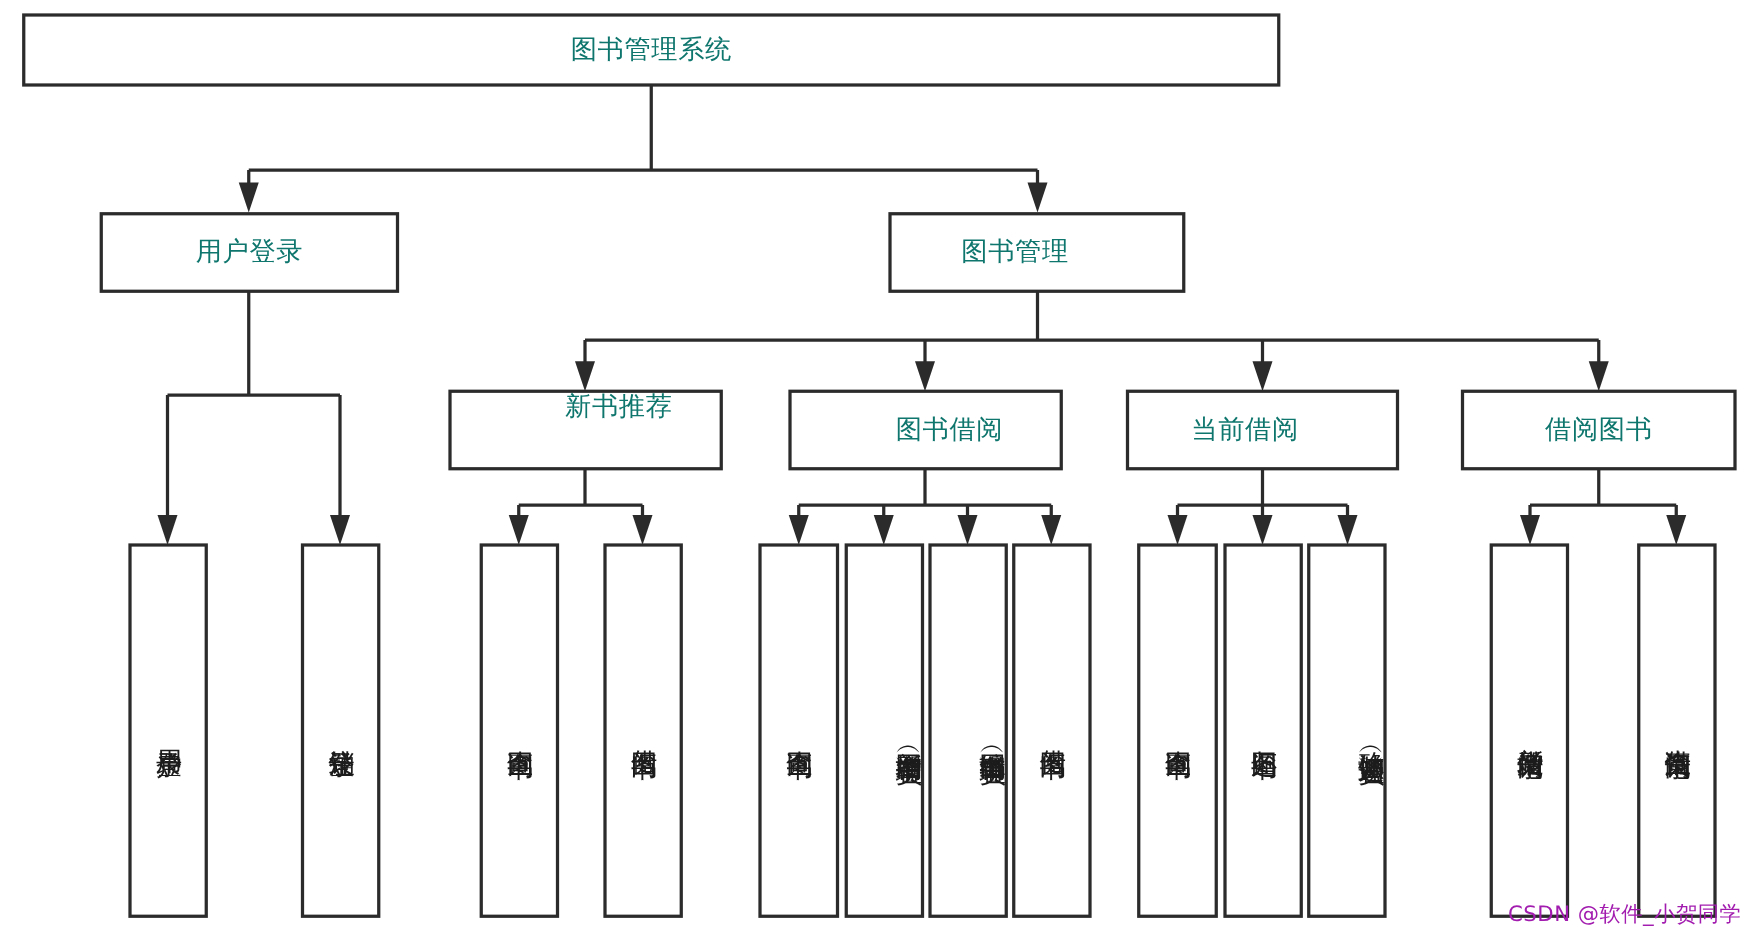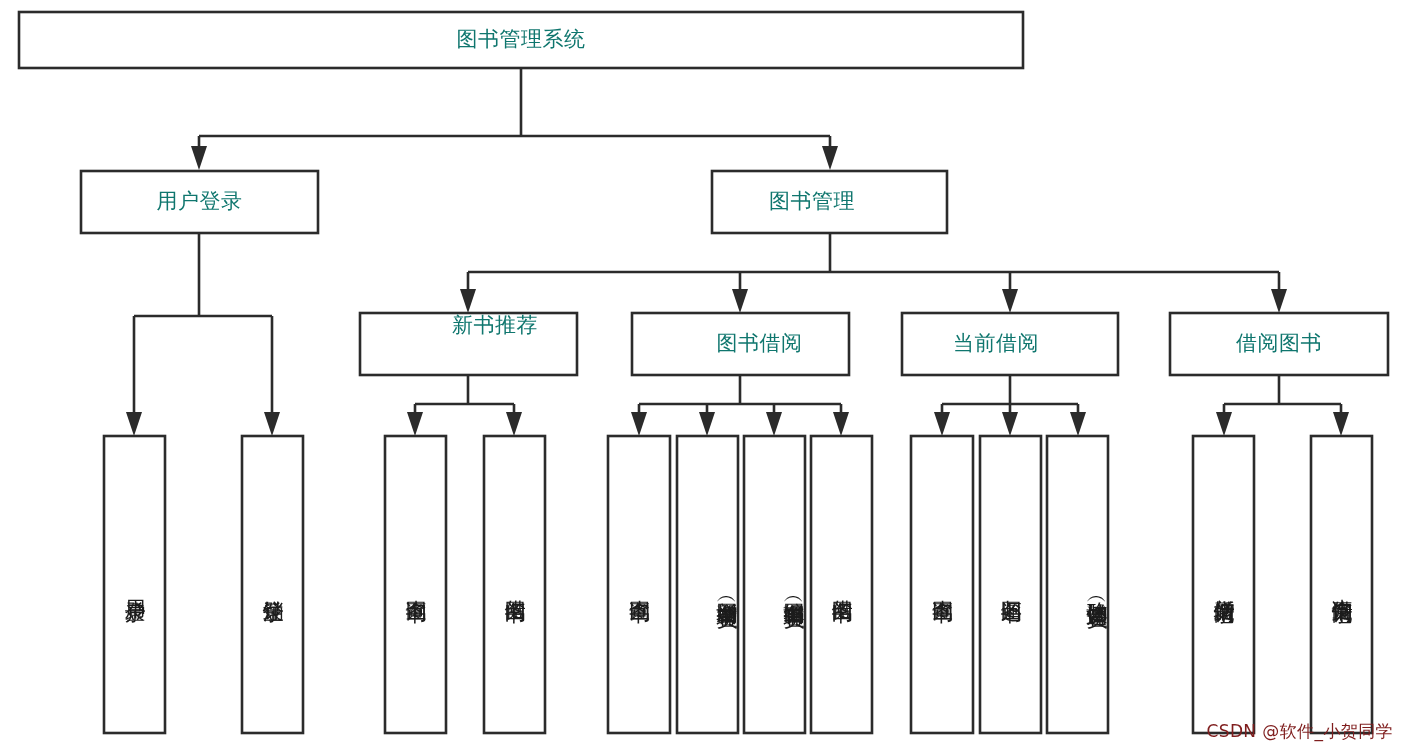--- a/index.html
+++ b/index.html
@@ -64,21 +64,21 @@
     text-orientation: upright;
     letter-spacing: 1px;
     white-space: nowrap;
     pointer-events: none;
   }
   .watermark {
     position: absolute;
     right: 12px;
     bottom: 4px;
     font-size: 17px;
-    color: #7f1d1d;
+    color: #a21caf;
     letter-spacing: 0.4px;
     white-space: nowrap;
     pointer-events: none;
   }
 </style>
 </head>
 <body>
 
 <div id="diagram-root">
 

